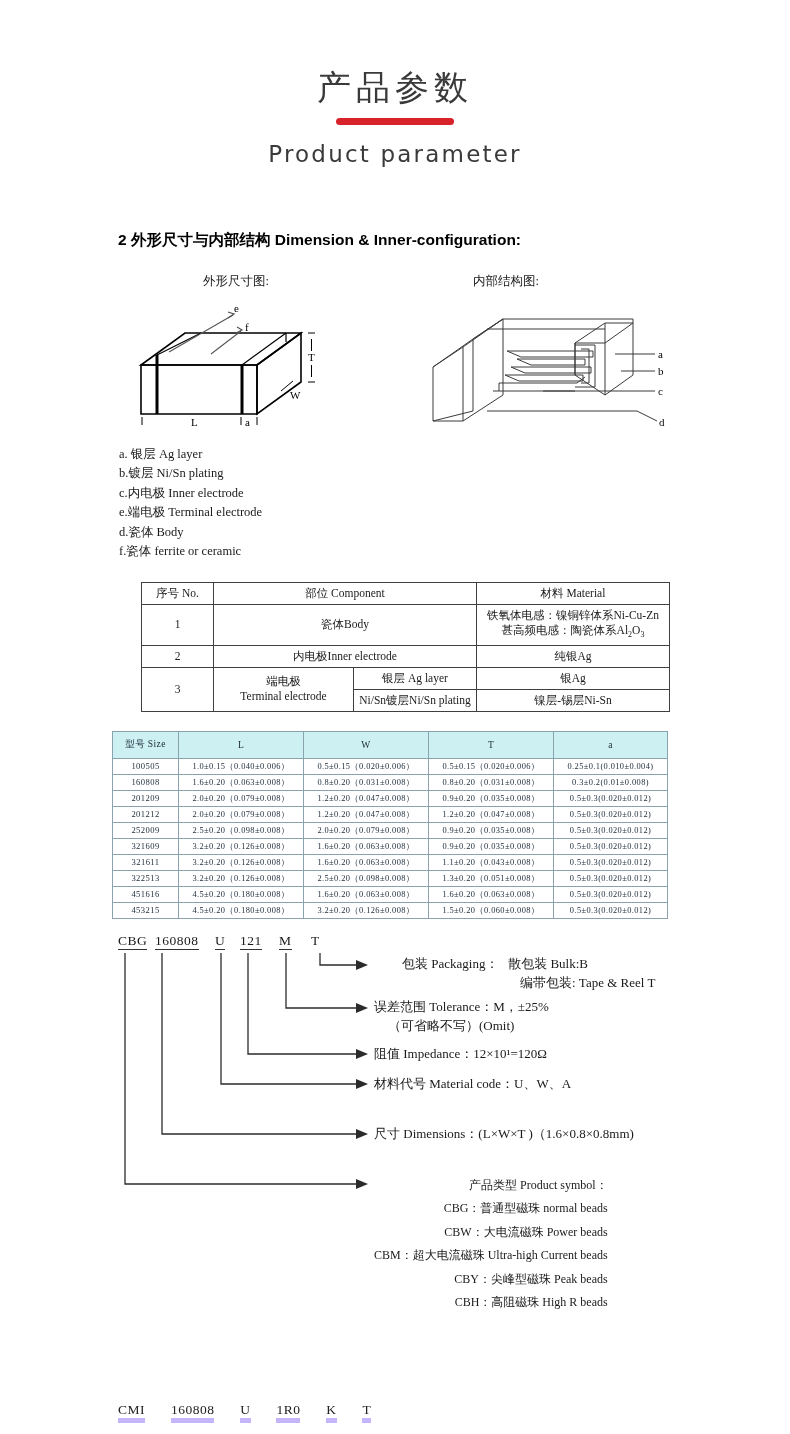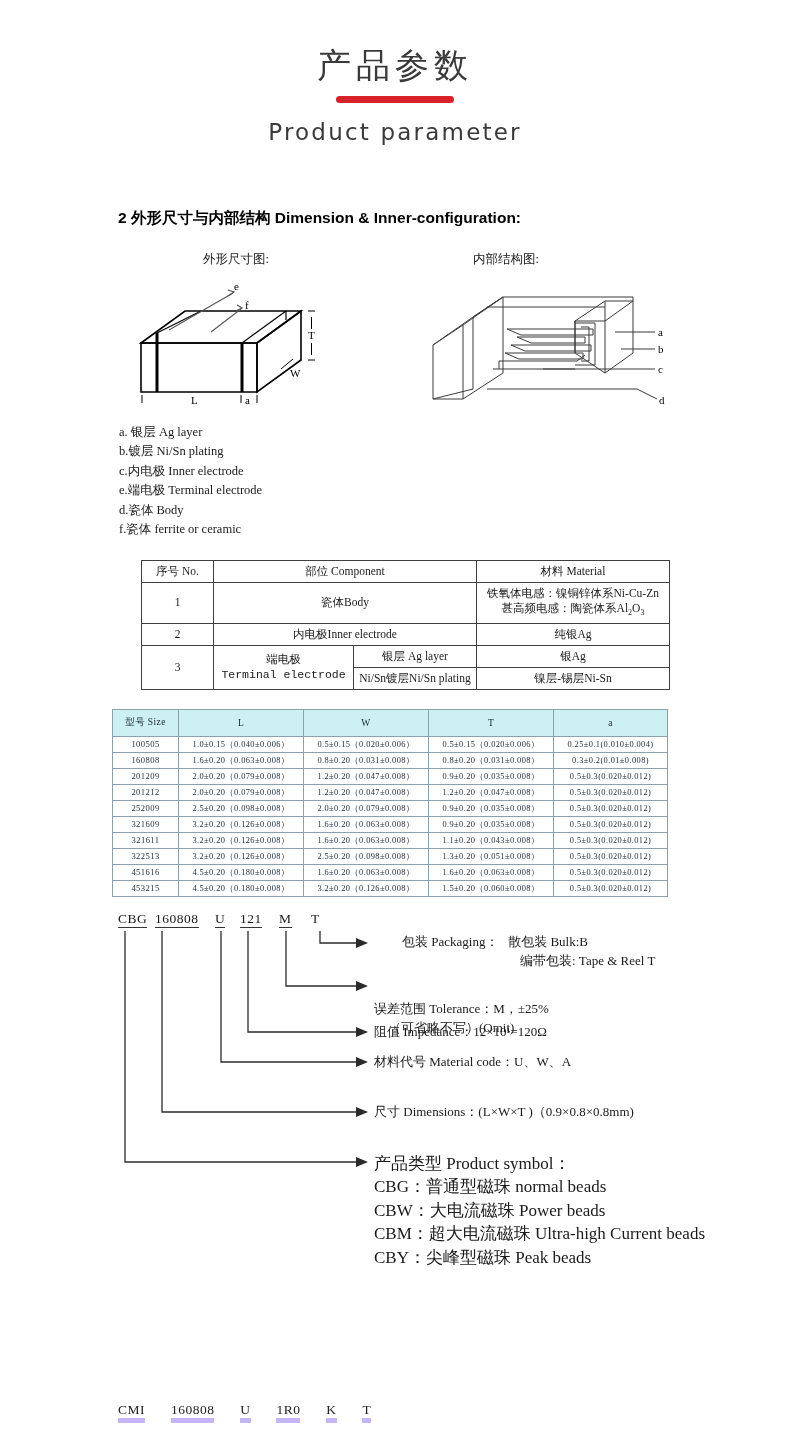--- a/index.html
+++ b/index.html
@@ -11,20 +11,21 @@
     font-family: "Liberation Serif", "DejaVu Serif", serif;
     color: #1a1a1a;
     position: relative;
     overflow: hidden;
   }
 
   
   .page-header {
     text-align: center;
     padding-top: 44px;
+    margin-top: 22px;
   }
   .header-cn {
     font-family: "DejaVu Sans", sans-serif;
     font-size: 34px;
     letter-spacing: 5px;
     color: #3a3a3a;
     line-height: 1.25;
   }
   .header-rule {
     width: 118px;
@@ -83,21 +84,21 @@
     width: 529px;
     font-size: 11.5px;
   }
   table.mat td {
     border: 1px solid #3f3f3f;
     text-align: center;
     padding: 3px 4px;
     line-height: 15px;
   }
   table.mat td.hdr { height: 22px; }
-  .sans { font-family: Liberation Mono, monospace; margin-top: 32px; }
+  .sans { font-family: Liberation Serif, serif; margin-top: 32px; }
   sub { font-size: 8px; }
 
   
   .size-table-wrap { margin: 19px 0 0 112px; }
   table.size {
     border-collapse: collapse;
     width: 556px;
     font-size: 8.4px;
     color: #1b2a3a;
   }
@@ -132,23 +133,24 @@
   }
   .pn-desc {
     position: absolute;
     font-size: 13px;
     line-height: 19px;
     white-space: nowrap;
   }
   .pn-desc .ind { padding-left: 14px; display: block; }
   .pn-list {
     position: absolute;
-    font-size: 17px;
+    font-size: 12px;
     line-height: 23.5px;
     white-space: nowrap;
+    text-align: right;
   }
 
   
   .footer-code {
     position: absolute;
     left: 118px;
     top: 1402px;
     font-size: 13.5px;
     letter-spacing: 0.5px;
     color: #222;
@@ -436,37 +438,38 @@
       <polygon points="356,196 368,201 356,206"></polygon>
       <polygon points="356,246 368,251 356,256"></polygon>
     </g>
   </svg>
 
   <div class="pn-desc" style="left:374px; top:21px;margin-left:28px;">
     <span>包装 Packaging：</span>&nbsp;&nbsp;&nbsp;<span>散包装 Bulk:B</span><br>
     <span style="padding-left:118px; display:inline-block;">编带包装: Tape &amp; Reel T</span>
   </div>
 
-  <div class="pn-desc" style="left:374px; top:64px;margin-top:24px;">
+  <div class="pn-desc" style="left:374px; top:64px;">
     <span>误差范围 Tolerance：M，±25%</span>
     <span class="ind">（可省略不写）(Omit)</span>
   </div>
 
   <div class="pn-desc" style="left:374px; top:111px;">阻值 Impedance：12×10¹=120Ω</div>
 
   <div class="pn-desc" style="left:374px; top:141px;">材料代号 Material code：U、W、A</div>
 
-  <div class="pn-desc" style="left:374px; top:191px;">尺寸 Dimensions：(L×W×T )（0.9×0.8×0.8mm)</div>
+  <div class="pn-desc" style="left:374px; top:191px;">尺寸 Dimensions：(L×W×T )（1.6×0.8×0.8mm)</div>
 
   <div class="pn-list" style="left:374px; top:241px;">
     <div>产品类型 Product symbol：</div>
     <div>CBG：普通型磁珠 normal beads</div>
     <div>CBW：大电流磁珠 Power beads</div>
     <div>CBM：超大电流磁珠 Ultra-high Current beads</div>
     <div>CBY：尖峰型磁珠 Peak beads</div>
+    <div>CBH：高阻磁珠 High R beads</div>
   </div>
 </div>
 
 <div class="footer-code">
   <span>CMI</span>
   <span>160808</span>
   <span>U</span>
   <span>1R0</span>
   <span>K</span>
   <span>T</span>

